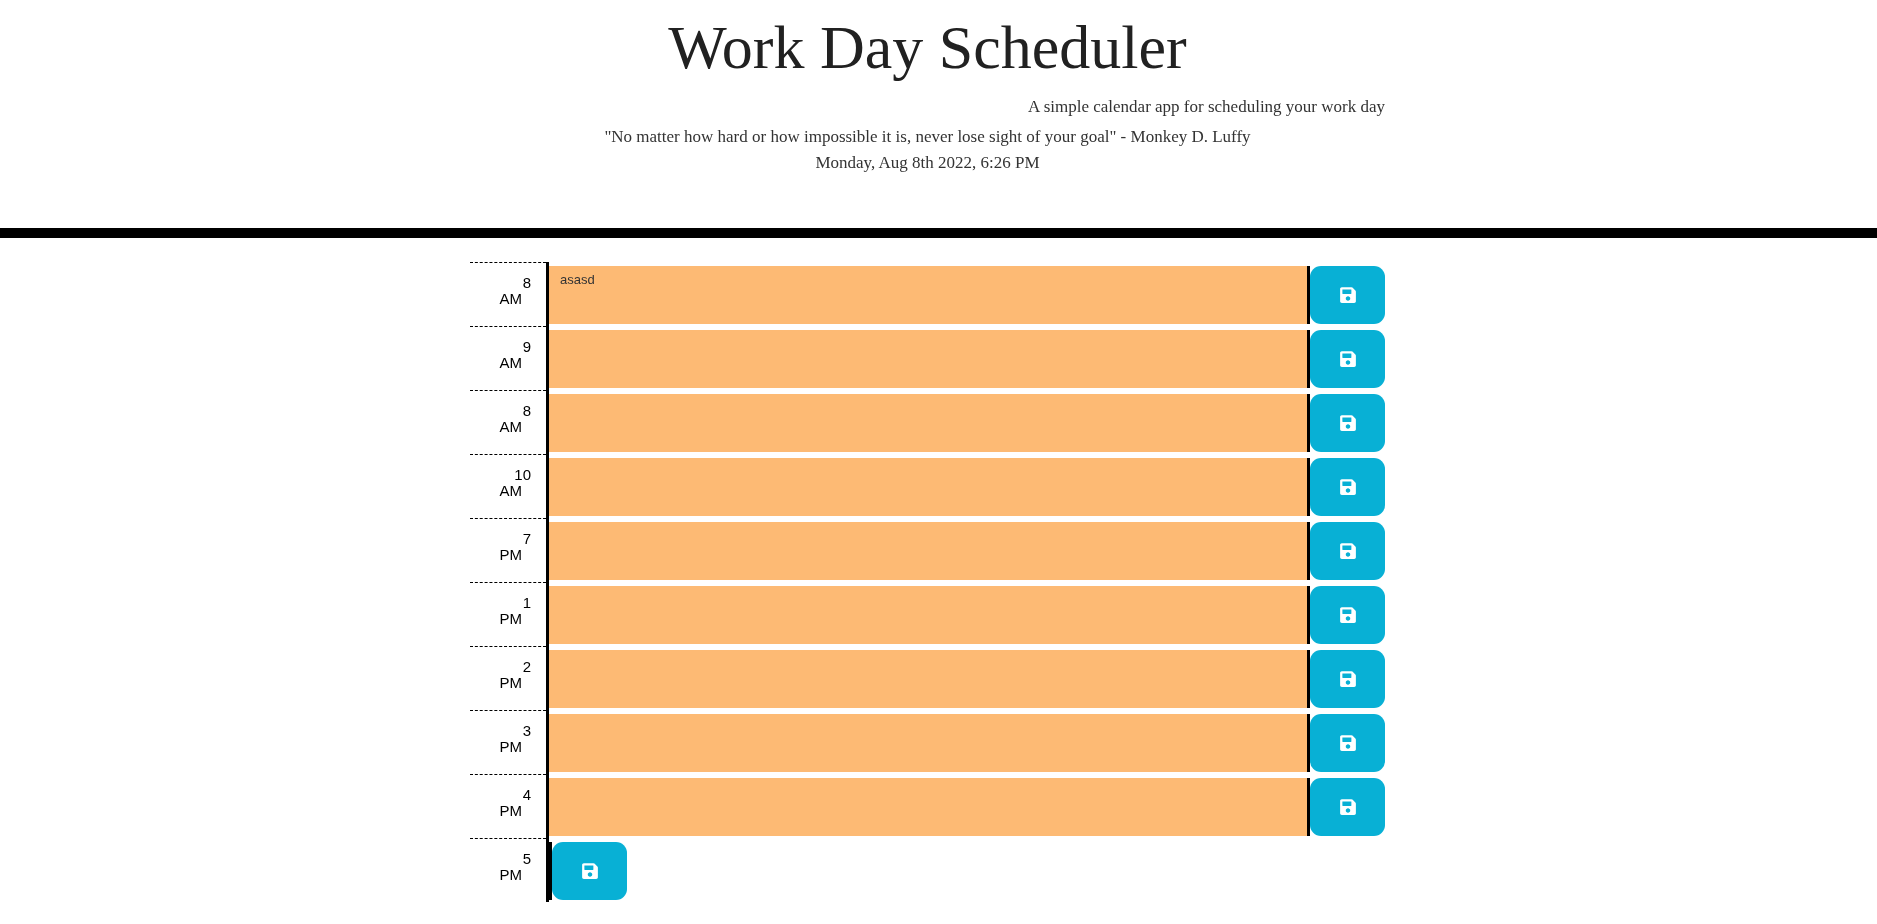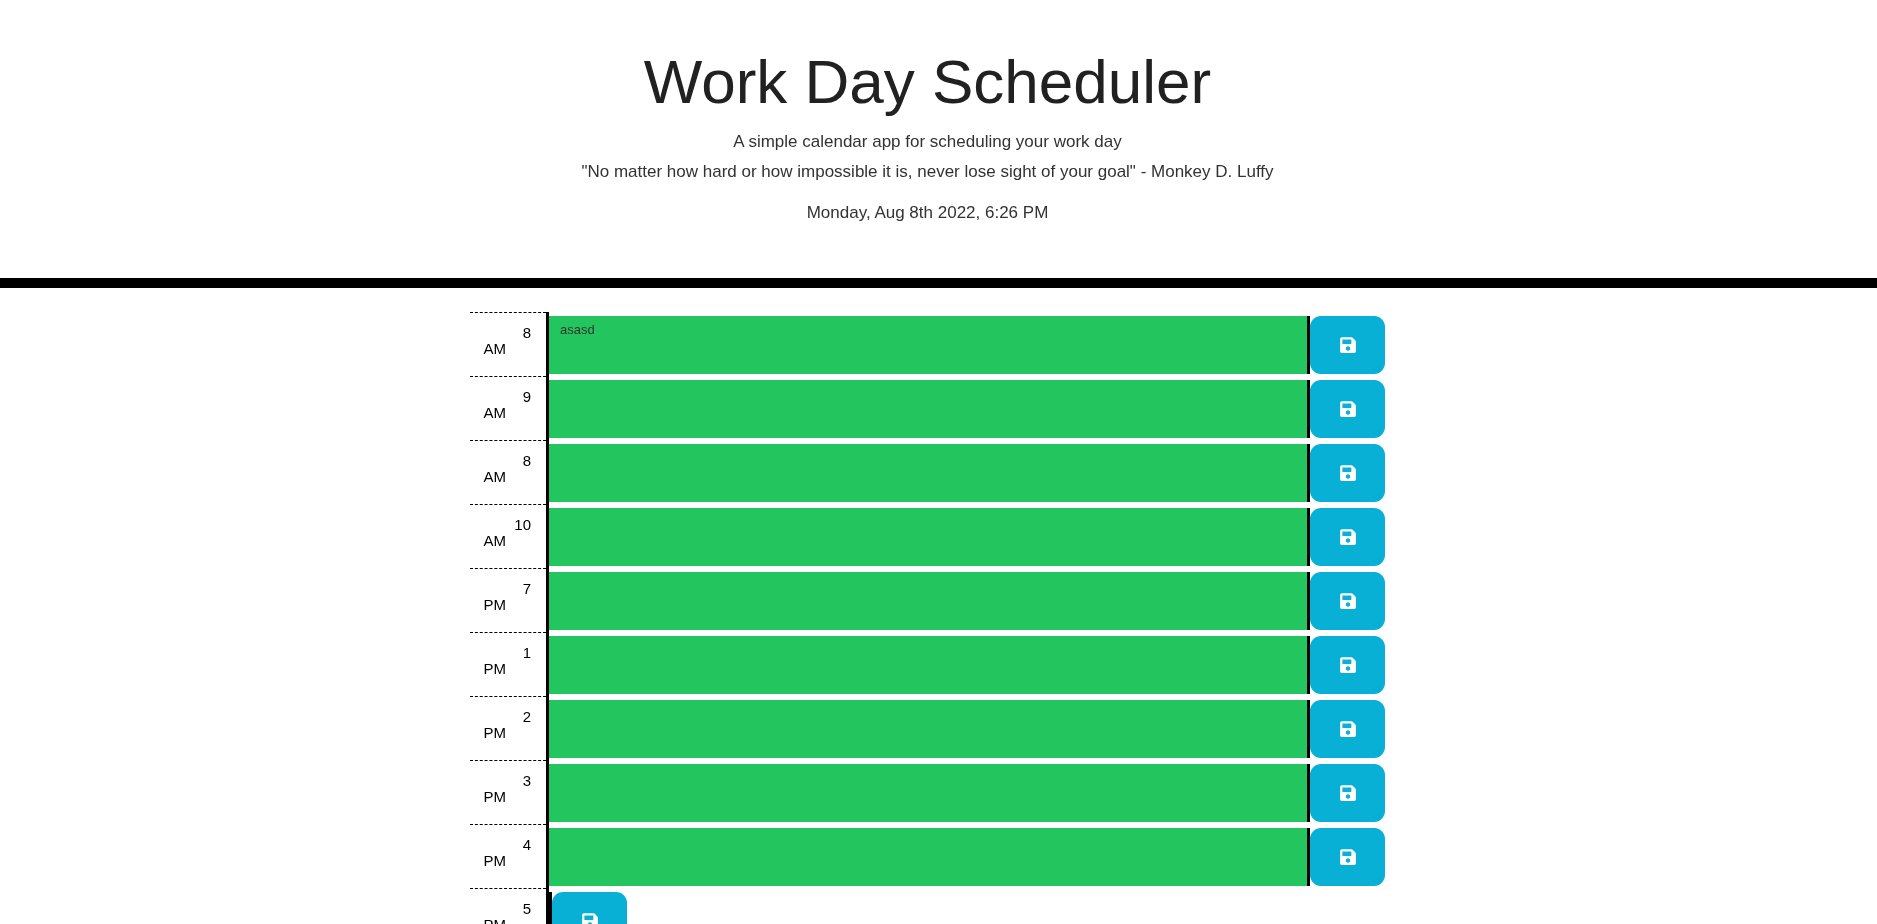--- a/index.html
+++ b/index.html
@@ -9,38 +9,39 @@
     height: 924px;
     overflow: hidden;
     background: #ffffff;
     font-family: "Liberation Sans", sans-serif;
   }
 
   
   .app-header {
     width: 915px;
     margin-left: 470px;
-    padding-top: 48px;
+    padding-top: 13px;
     text-align: center;
     color: #262626;
+    font-family: Liberation Serif, serif;
   }
   .app-title {
     font-size: 62px;
     font-weight: 400;
     line-height: 1.1;
     color: #212121;
   }
   .app-header p {
     font-size: 17px;
     line-height: 1.2;
     color: #333333;
   }
-  .app-subtitle { margin-top: 16px; }
+  .app-subtitle { margin-top: 16px; text-align: right; }
   .app-quote    { margin-top: 9px; }
-  .app-datetime { margin-top: 21px; }
+  .app-datetime { margin-top: 6px; }
 
   
   .divider-bar {
     margin-top: 55px;
     width: 1877px;
     height: 10px;
     background: #000000;
   }
 
   
@@ -72,34 +73,34 @@
   .hour-num {
     display: block;
     text-align: right;
     padding-right: 15px;
     font-size: 15px;
     line-height: 16px;
   }
   .hour-ampm {
     display: block;
     text-align: right;
-    padding-right: 40px;
+    padding-right: 24px;
     font-size: 15px;
     line-height: 16px;
   }
   .row-right {
     flex: 1;
     display: flex;
     margin-left: 3px;
     padding-top: 4px;
   }
   .slot-textarea {
     flex: 1;
     height: 58px;
-    background: #22c55e;
+    background: #fdba74;
     border: none;
     outline: none;
     resize: none;
     padding: 6px 11px;
     font-family: "Liberation Sans", sans-serif;
     font-size: 13px;
     color: #333333;
     border-radius: 0;
   }
   .btn-rail {

